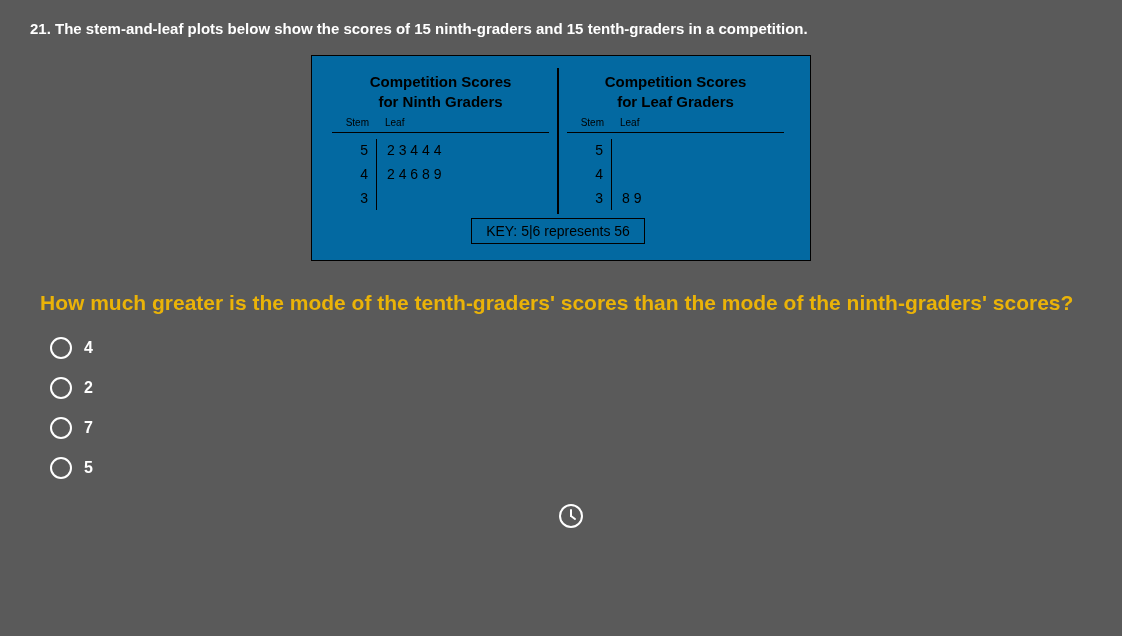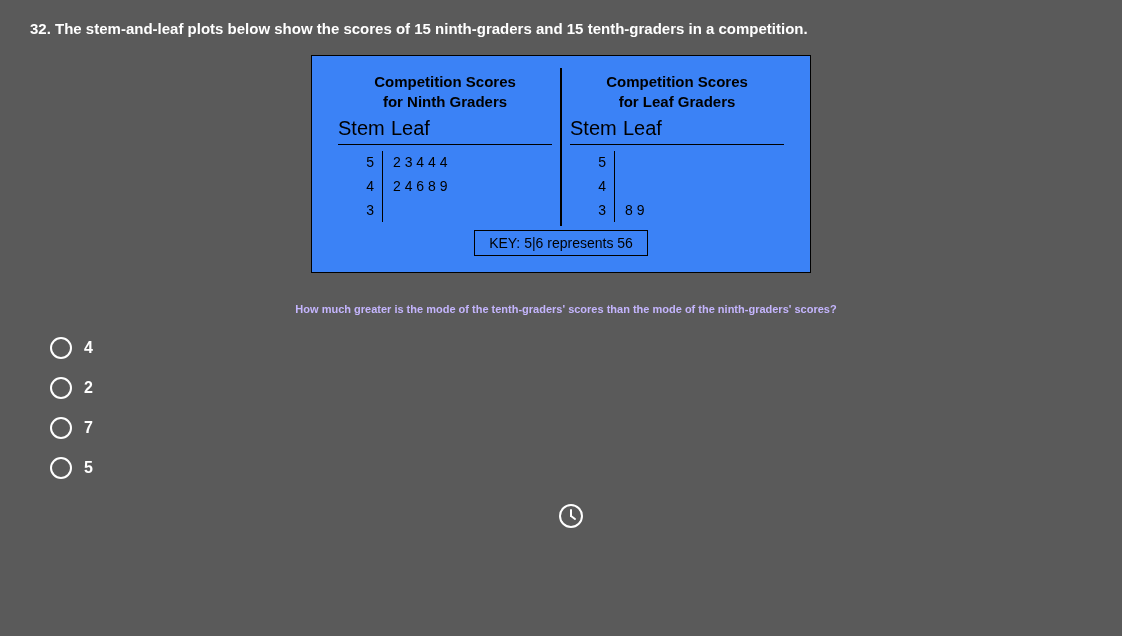--- a/index.html
+++ b/index.html
@@ -20,24 +20,24 @@
       margin-bottom: 18px;
     }
 
     .content-area {
       display: flex;
       flex-direction: column;
       align-items: center;
     }
 
     .table-container {
-      background-color: #3b82f6;
+      background-color: #0369a1;
       color: #000000;
       border: 1px solid #000;
-      padding: 12px 18px 16px 18px;
+      padding: 12px 18px 16px 12px;
       margin-bottom: 30px;
       min-width: 500px;
     }
 
     .table-section {
       flex: 1;
       padding: 4px 8px;
     }
 
     .table-section:first-child {
@@ -47,21 +47,21 @@
     .section-title {
       font-size: 15px;
       font-weight: bold;
       text-align: center;
       line-height: 1.3;
       margin-bottom: 6px;
     }
 
     .col-headers {
       display: flex;
-      font-size: 20px;
+      font-size: 10px;
       border-bottom: 1px solid #000;
       padding-bottom: 4px;
       margin-bottom: 6px;
     }
 
     .stem-col {
       width: 45px;
       text-align: right;
       padding-right: 8px;
     }
@@ -104,25 +104,25 @@
     }
 
     .key-box {
       border: 1px solid #000;
       padding: 4px 14px;
       font-size: 14px;
       font-weight: normal;
     }
 
     .question-text {
-      color: #c4b5fd;
-      font-weight: bold;
-      font-size: 11px;
+      color: #eab308;
+      font-weight: bold;
+      font-size: 21px;
       margin-bottom: 22px;
-      text-align: center;
+      text-align: left;
       width: 100%;
       padding-left: 10px;
     }
 
     .options-area {
       display: flex;
       flex-direction: column;
       gap: 18px;
       padding-left: 20px;
       width: 100%;
@@ -163,21 +163,21 @@
     .divider-line {
       width: 1px;
       background: #000;
       margin: 0 0;
     }
   </style>
 </head>
 <body>
 
 <div class="question-number">
-  <span>32.</span> <span>The stem-and-leaf plots below show the scores of 15 ninth-graders and 15 tenth-graders in a competition.</span>
+  <span>21.</span> <span>The stem-and-leaf plots below show the scores of 15 ninth-graders and 15 tenth-graders in a competition.</span>
 </div>
 
 <div class="content-area">
 
   <div class="table-container">
     <div class="both-sections">
 
       <div class="table-section">
         <div class="section-title">
           <div>Competition Scores</div>

